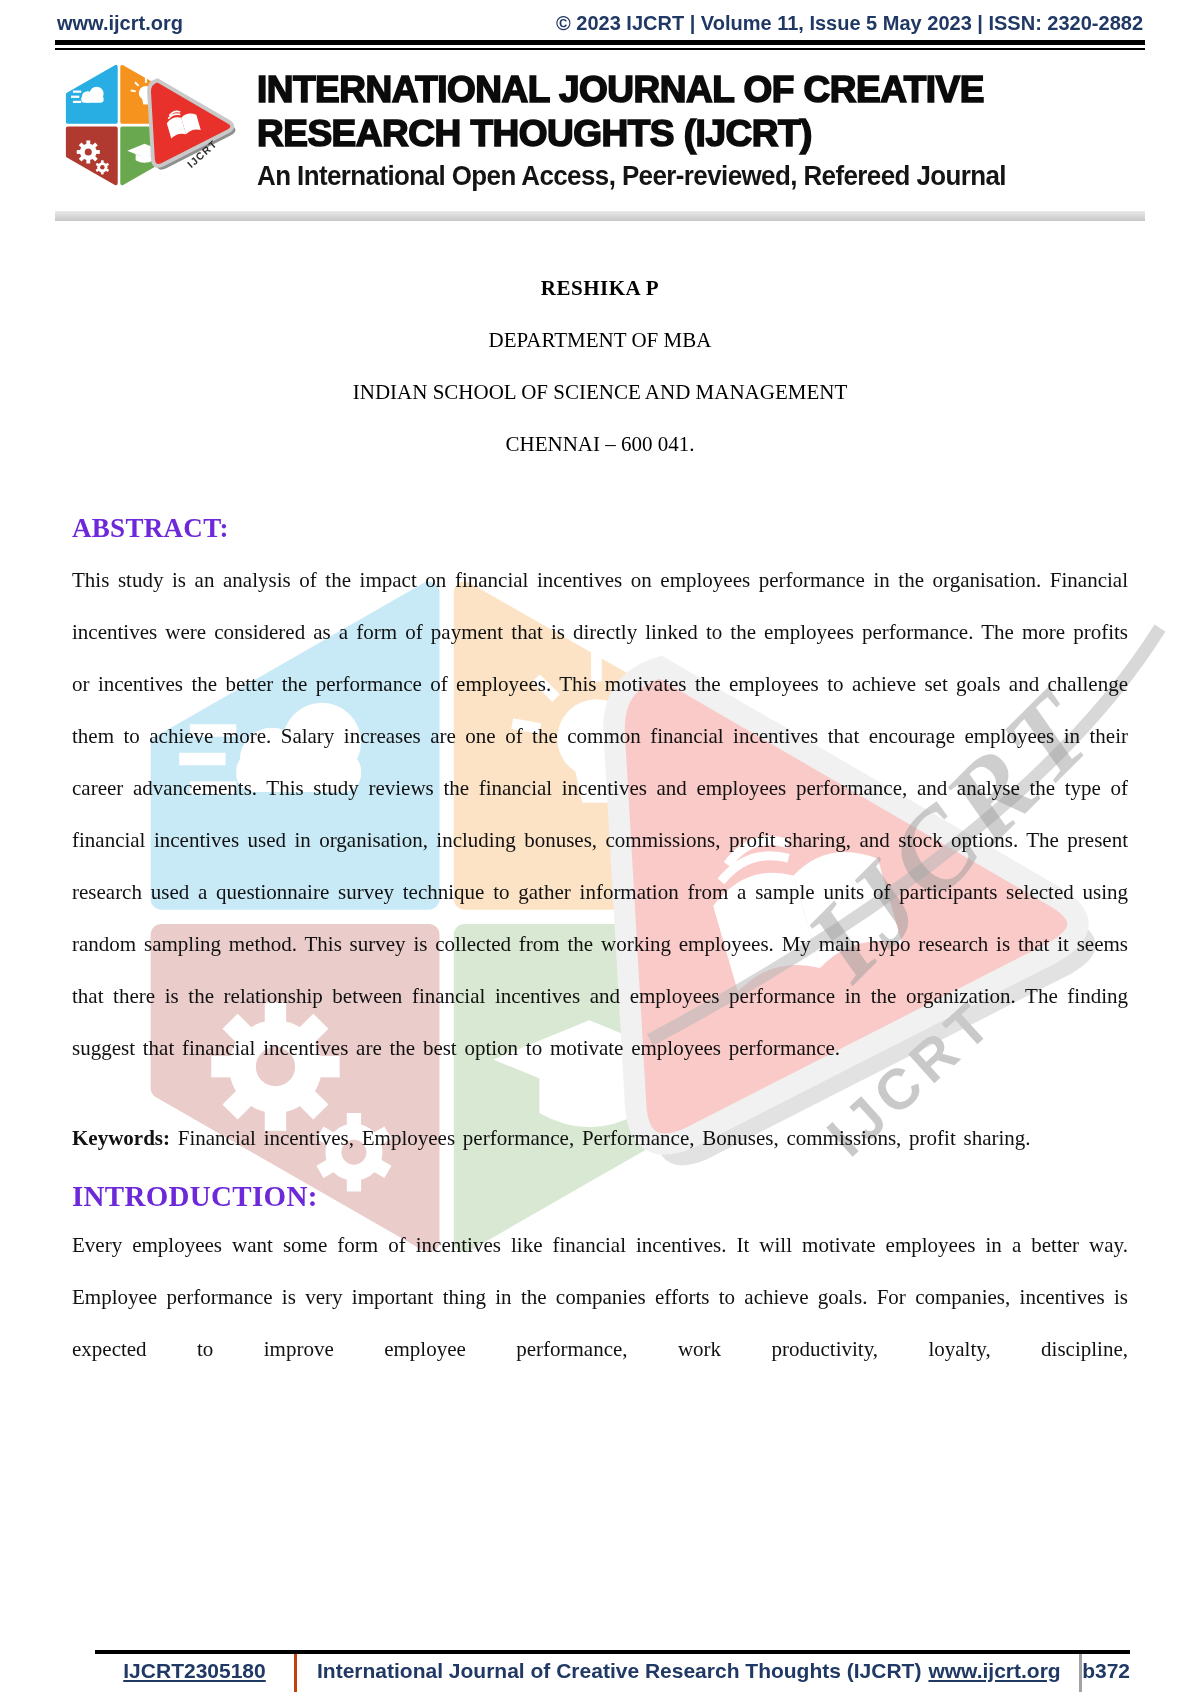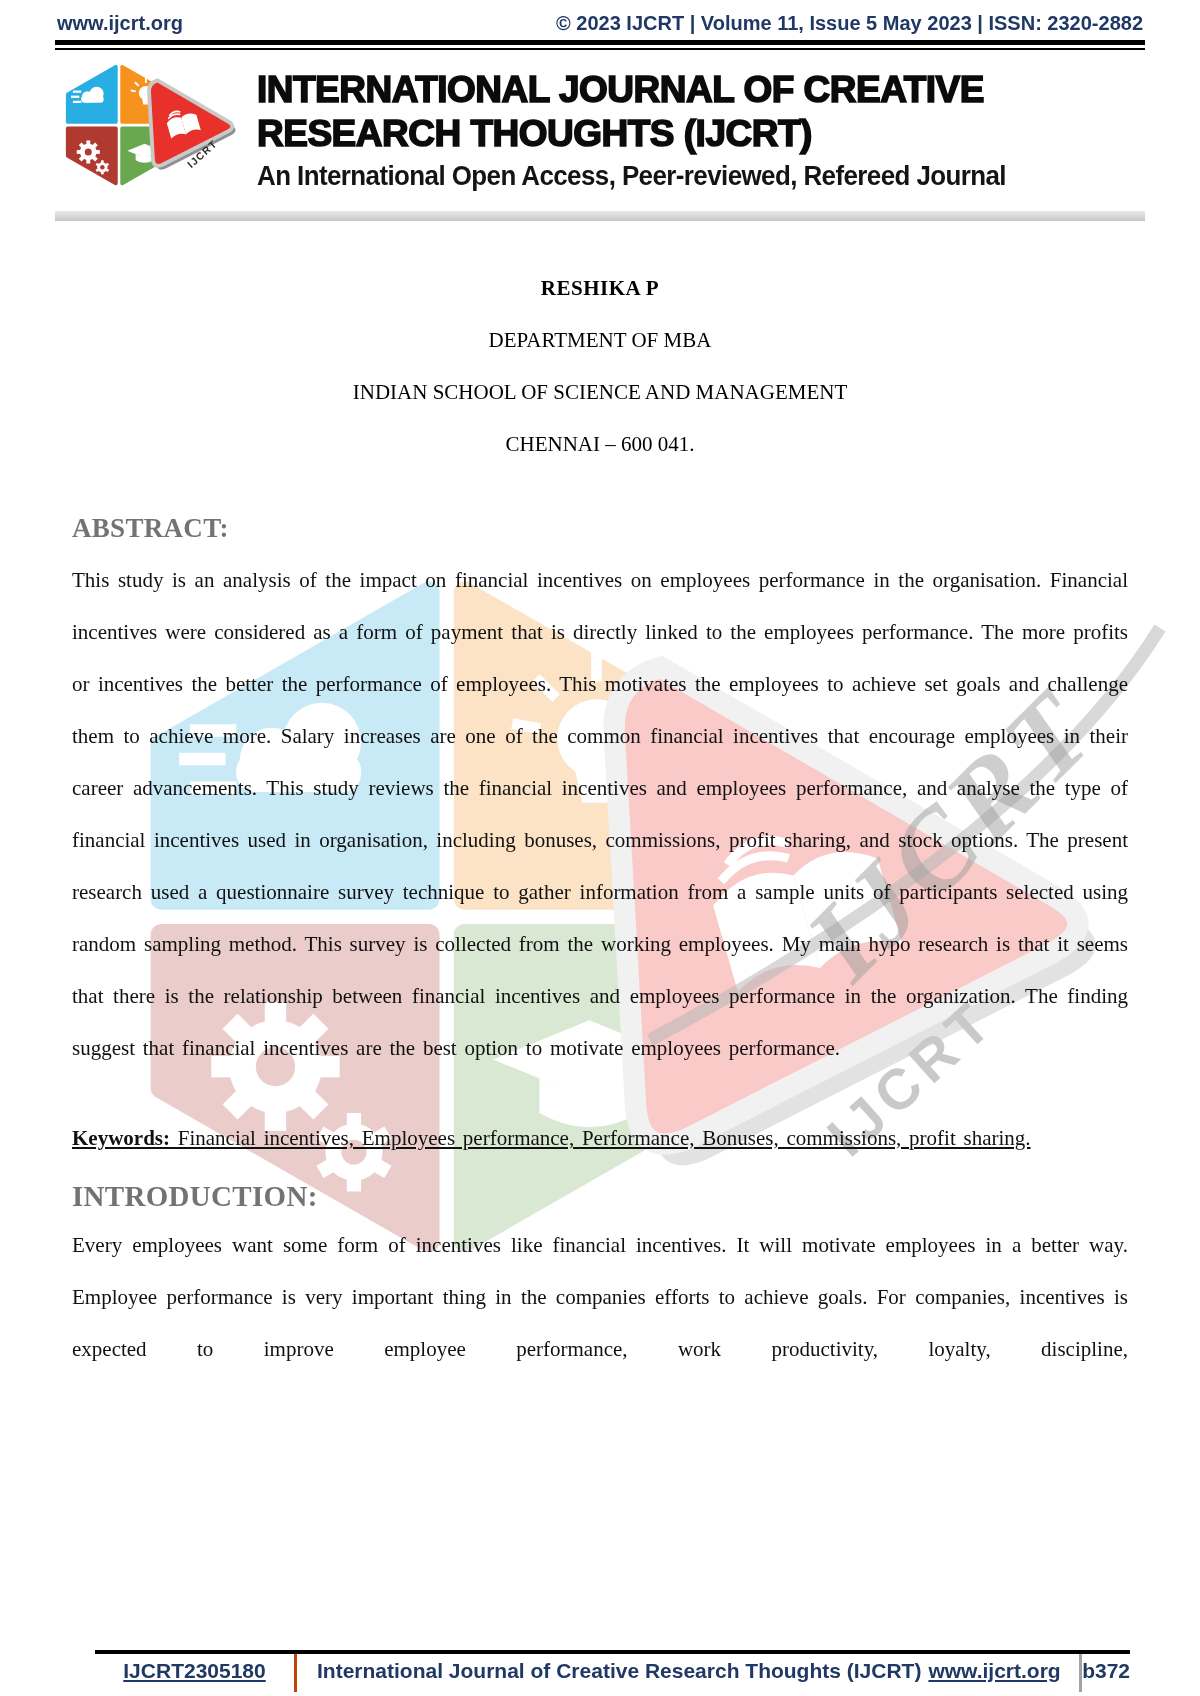--- a/index.html
+++ b/index.html
@@ -59,27 +59,27 @@
   
   .title{
     margin:24px 60px 0 60px;text-align:center;
     font-weight:bold;font-size:40px;line-height:53px;color:#000;
     letter-spacing:.5px;
   }
   .authors{margin-top:56px;text-align:center;font-size:21px;color:#000;}
   .authors p{margin:0 0 30px 0;line-height:22px;}
   .authors .name{font-weight:bold;letter-spacing:.5px;}
   .bodycol{margin:0 72px;}
-  .h-sec{font-weight:bold;font-size:27px;color:#737373;margin:58px 0 10px 0;letter-spacing:.3px;}
+  .h-sec{font-weight:bold;font-size:27px;color:#6d28d9;margin:58px 0 10px 0;letter-spacing:.3px;}
   .h-sec.intro{font-size:29px;margin:16px 0 6px 0;}
   .para{
     font-size:21px;line-height:52px;word-spacing:2.5px;
     text-align:justify;margin:0;
   }
-  .para.short-gap{margin-top:38px;text-decoration:underline;}
+  .para.short-gap{margin-top:38px;}
   .para.kw b{font-weight:bold;}
   .para.last{text-align:justify;text-align-last:justify;}
   
   .footer{
     position:absolute;left:95px;top:1650px;width:1035px;z-index:2;
     background:#fff;border-top:4px solid #000;
     display:flex;align-items:stretch;
     font-family:"Liberation Sans","DejaVu Sans",sans-serif;
     font-weight:bold;font-size:21px;color:#1f3864;
   }

